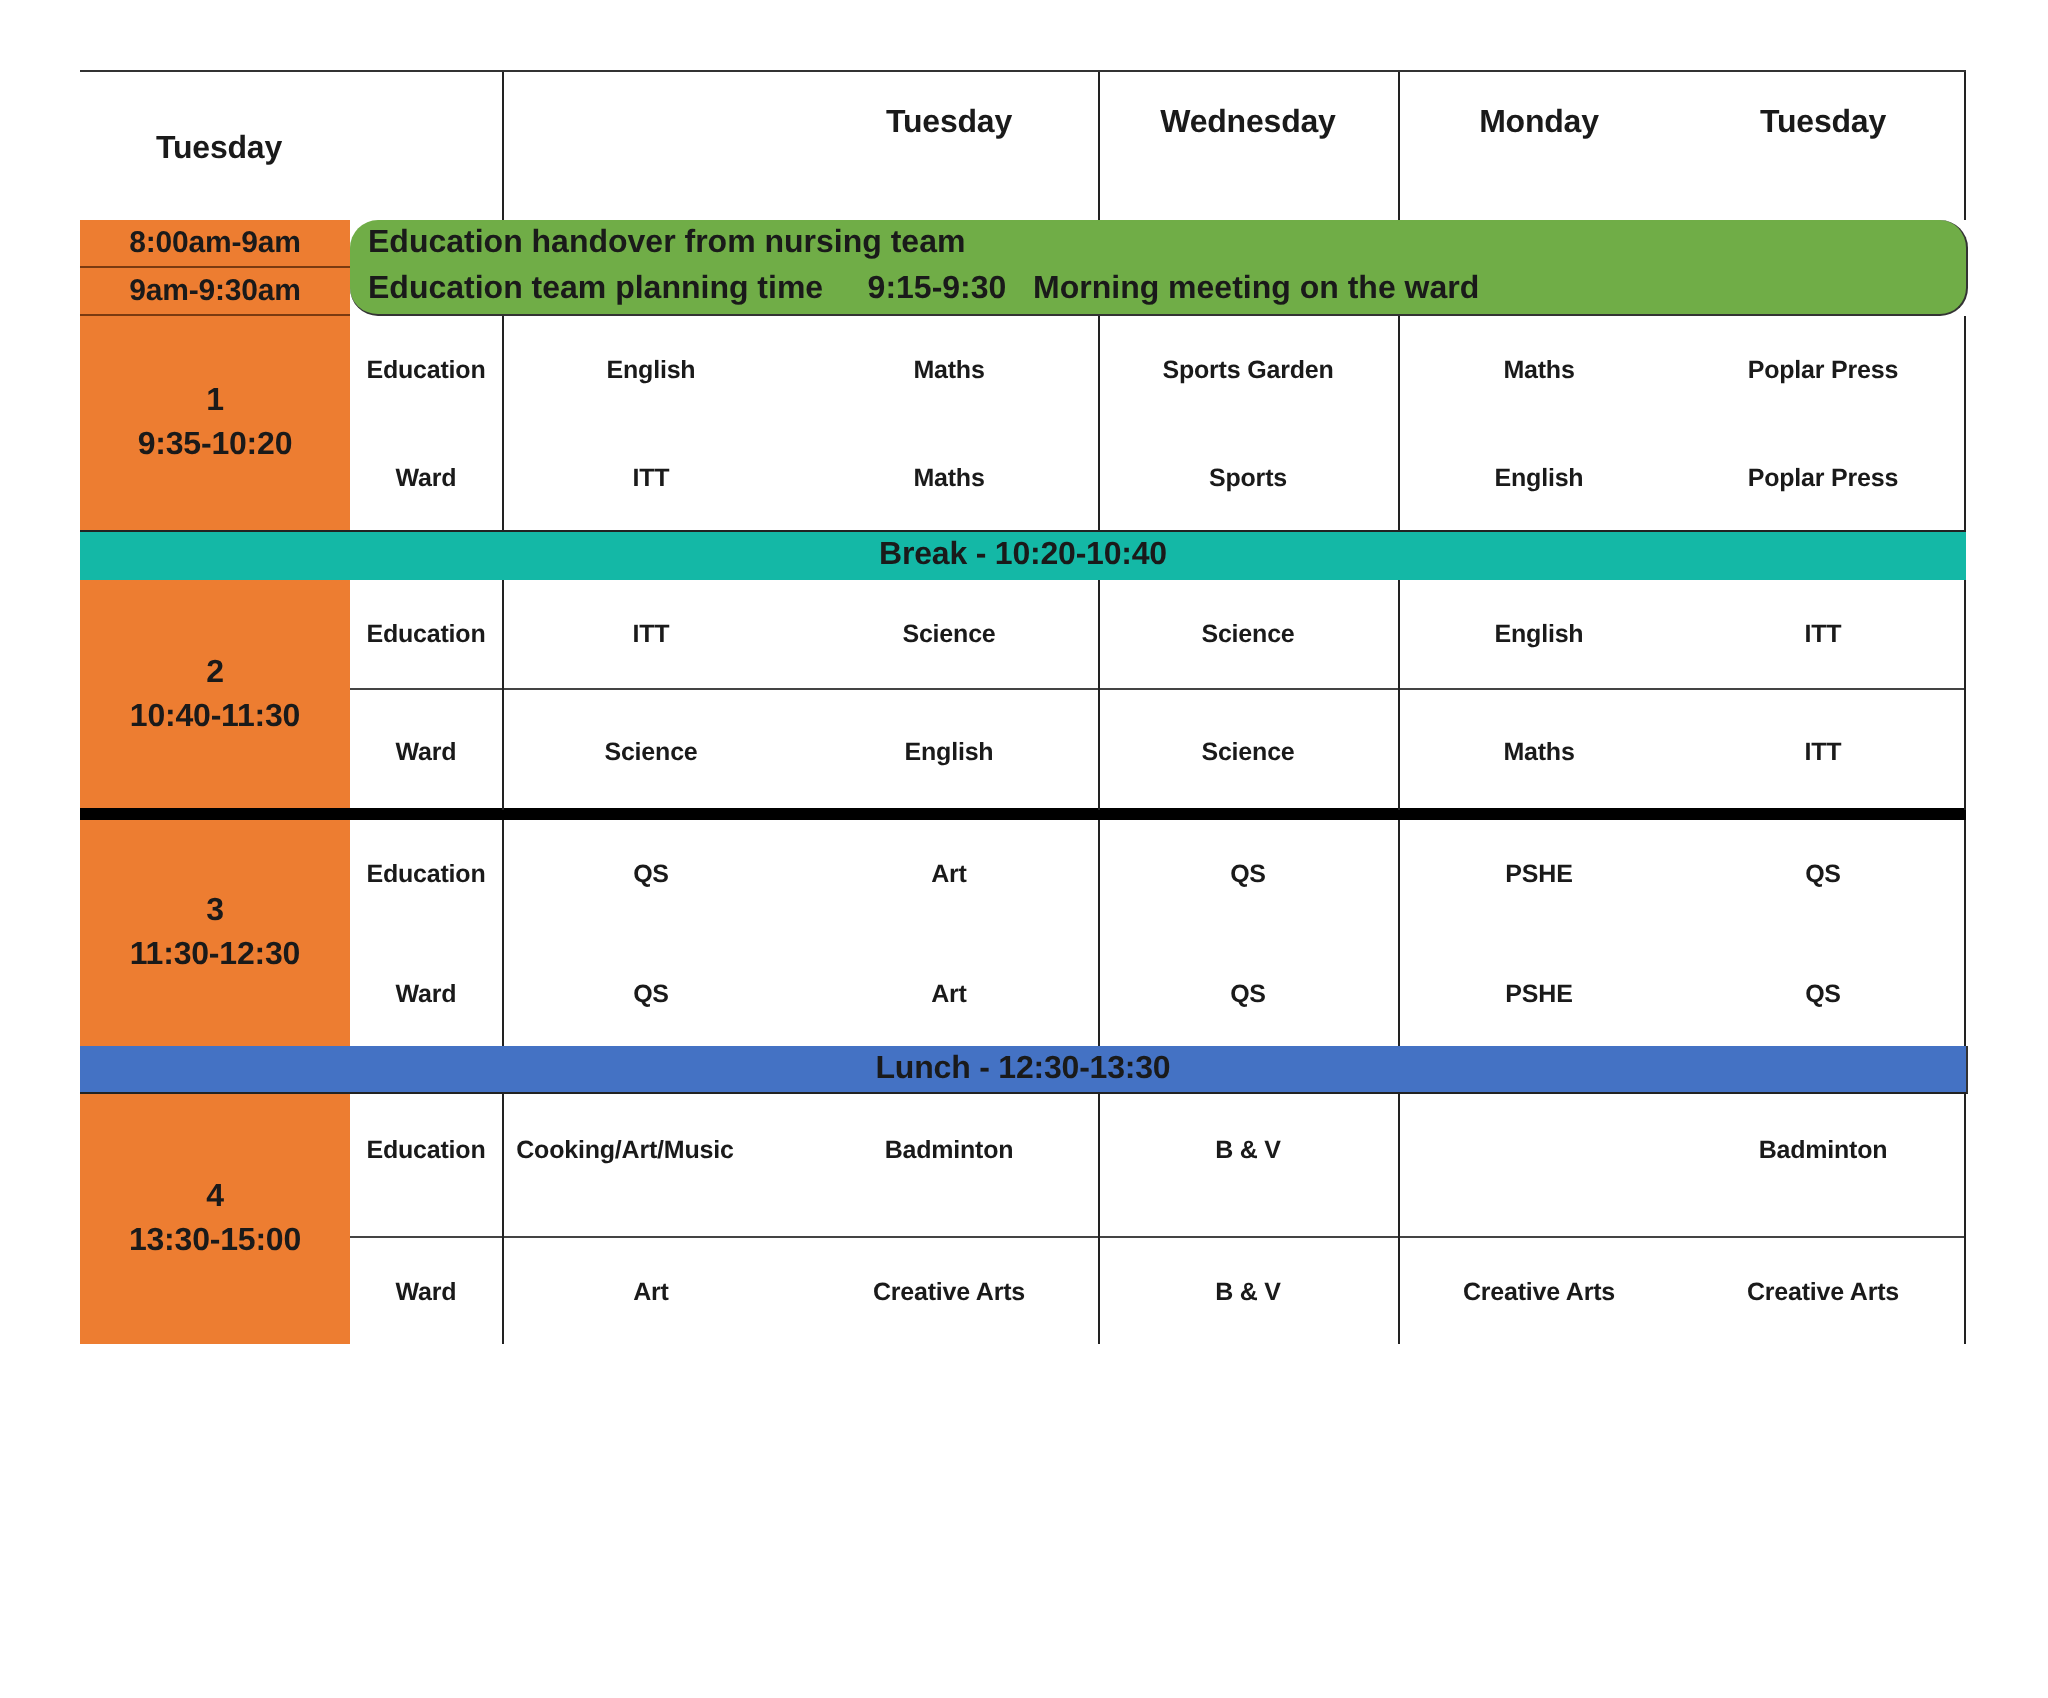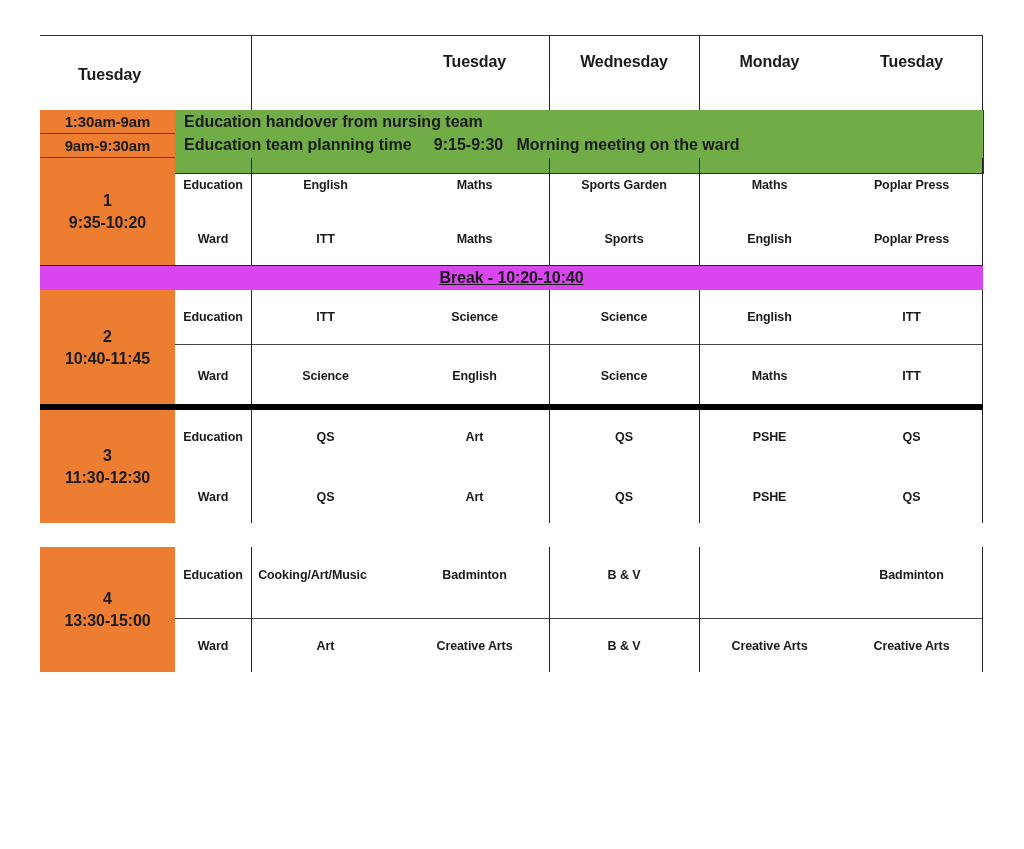--- a/index.html
+++ b/index.html
@@ -4,21 +4,21 @@
 <style>
   html, body { margin: 0; padding: 0; background: #ffffff; }
   body { width: 1024px; height: 849px; position: relative; overflow: hidden;
          font-family: "Liberation Sans", "DejaVu Sans", sans-serif; color: #1a1a1a; }
   .abs { position: absolute; box-sizing: border-box; }
   .cell { display: flex; align-items: center; justify-content: center; text-align: center;
           font-weight: bold; font-size: 12.5px; letter-spacing: -0.1px; }
   .hdr { font-size: 16px; font-weight: bold; }
   .orange { background: #ED7D31; }
   .green-dark { background: #70AD47; }
-  .green-light { background: #d946ef; text-decoration: underline; }
+  .green-light { background: #14b8a6; }
   .blue { background: #4472C4; }
   .vline { position: absolute; width: 1px; background: #222; }
   .hline { position: absolute; height: 1px; background: #333; }
   .session-label { font-size: 16px; font-weight: bold; line-height: 22px; }
   .banner-text { font-size: 16px; font-weight: bold; }
   .left-time { font-size: 15px; font-weight: bold; }
 </style>
 </head>
 <body>
 
@@ -35,26 +35,26 @@
     <span>Wednesday</span>
   </div>
   <div class="abs cell hdr" style="left:699px;top:36px;width:141px;height:52px;">
     <span>Monday</span>
   </div>
   <div class="abs cell hdr" style="left:840px;top:36px;width:143px;height:52px;">
     <span>Tuesday</span>
   </div>
 
   <div class="abs orange cell left-time" style="left:40px;top:110px;width:135px;height:24px;border-bottom:1px solid #7a3a10;">
-    <span>1:30am-9am</span>
+    <span>8:00am-9am</span>
   </div>
   <div class="abs orange cell left-time" style="left:40px;top:134px;width:135px;height:24px;border-bottom:1px solid #7a3a10;">
     <span>9am-9:30am</span>
   </div>
-  <div class="abs green-dark" style="left:175px;top:110px;width:809px;height:64px;border-right:1px solid #333;border-bottom:1px solid #333;">
+  <div class="abs green-dark" style="left:175px;top:110px;width:809px;height:48px;border-right:1px solid #333;border-bottom:1px solid #333;border-radius:14px;">
     <div class="banner-text" style="position:absolute;left:9px;top:3px;white-space:pre;">Education handover from nursing team</div>
     <div class="banner-text" style="position:absolute;left:9px;top:26px;white-space:pre;">Education team planning time     9:15-9:30   Morning meeting on the ward</div>
   </div>
 
   <div class="abs orange cell session-label" style="left:40px;top:158px;width:135px;height:108px;flex-direction:column;">
     <span>1</span>
     <span>9:35-10:20</span>
   </div>
   <div class="abs cell" style="left:175px;top:158px;width:76px;height:54px;">
       <span>Education</span>
@@ -93,21 +93,21 @@
       <span>Poplar Press</span>
     </div>
   <div class="hline" style="left:40px;top:265px;width:943px;background:#222;"></div>
 
   <div class="abs green-light cell banner-text" style="left:40px;top:266px;width:943px;height:24px;">
     <span>Break - 10:20-10:40</span>
   </div>
 
   <div class="abs orange cell session-label" style="left:40px;top:290px;width:135px;height:115px;flex-direction:column;">
     <span>2</span>
-    <span>10:40-11:45</span>
+    <span>10:40-11:30</span>
   </div>
   <div class="abs cell" style="left:175px;top:290px;width:76px;height:54px;">
       <span>Education</span>
     </div>
   <div class="abs cell" style="left:175px;top:345px;width:76px;height:62px;">
       <span>Ward</span>
     </div>
   <div class="abs cell" style="left:251px;top:290px;width:149px;height:54px;">
       <span>ITT</span>
     </div>
@@ -176,20 +176,23 @@
   <div class="abs cell" style="left:549px;top:470px;width:150px;height:53px;">
       <span>QS</span>
     </div>
   <div class="abs cell" style="left:699px;top:470px;width:141px;height:53px;">
       <span>PSHE</span>
     </div>
   <div class="abs cell" style="left:840px;top:470px;width:143px;height:53px;">
       <span>QS</span>
     </div>
 
+  <div class="abs blue cell banner-text" style="left:40px;top:523px;width:944px;height:24px;border-bottom:1px solid #222;border-right:1px solid #333;">
+    <span>Lunch - 12:30-13:30</span>
+  </div>
 
   <div class="abs orange cell session-label" style="left:40px;top:547px;width:135px;height:125px;flex-direction:column;">
     <span>4</span>
     <span>13:30-15:00</span>
   </div>
   <div class="abs cell" style="left:175px;top:548px;width:76px;height:54px;">
       <span>Education</span>
     </div>
   <div class="abs cell" style="left:175px;top:619px;width:76px;height:54px;">
       <span>Ward</span>

